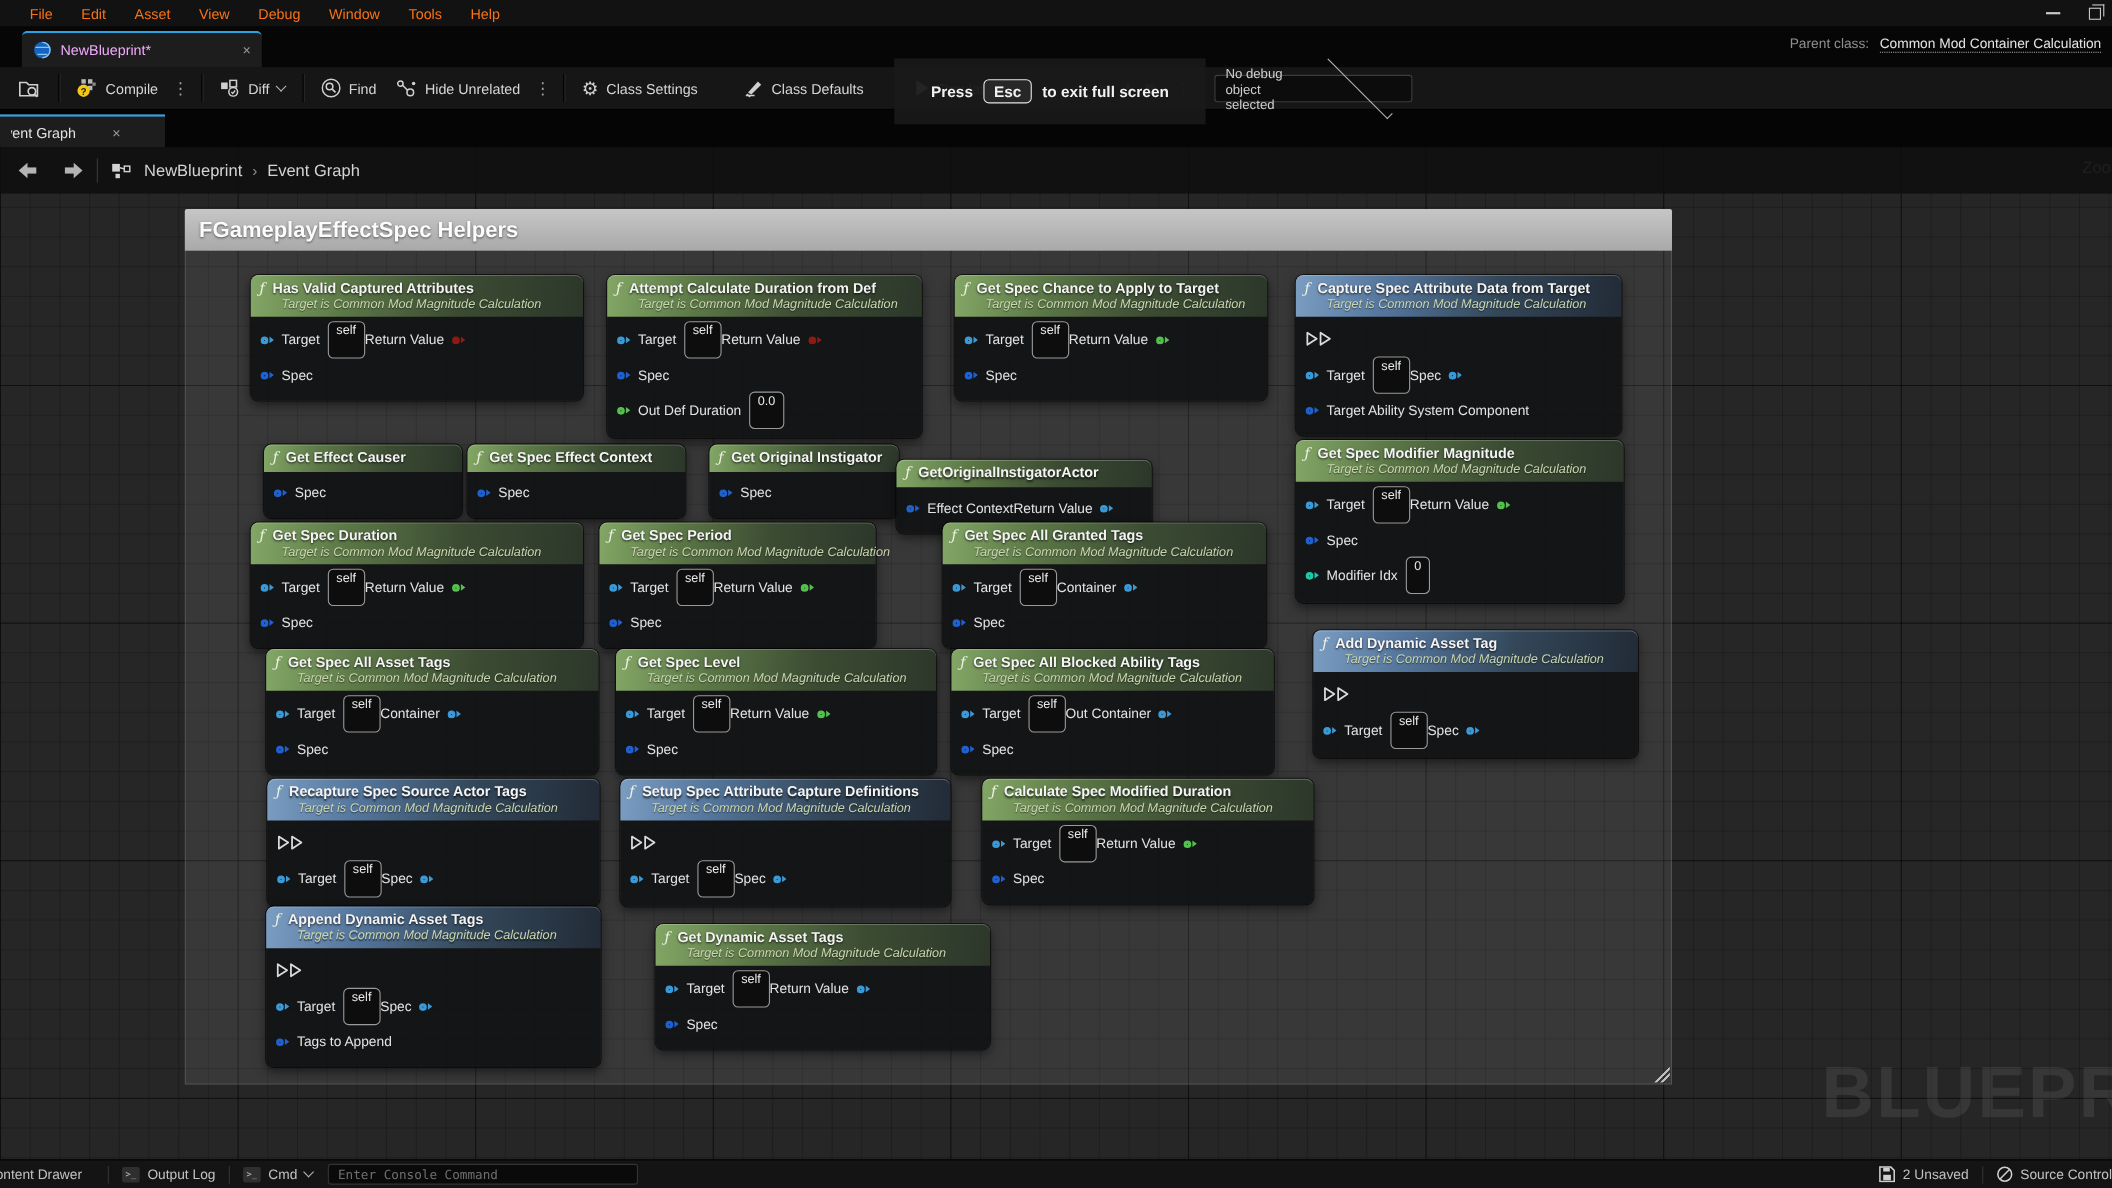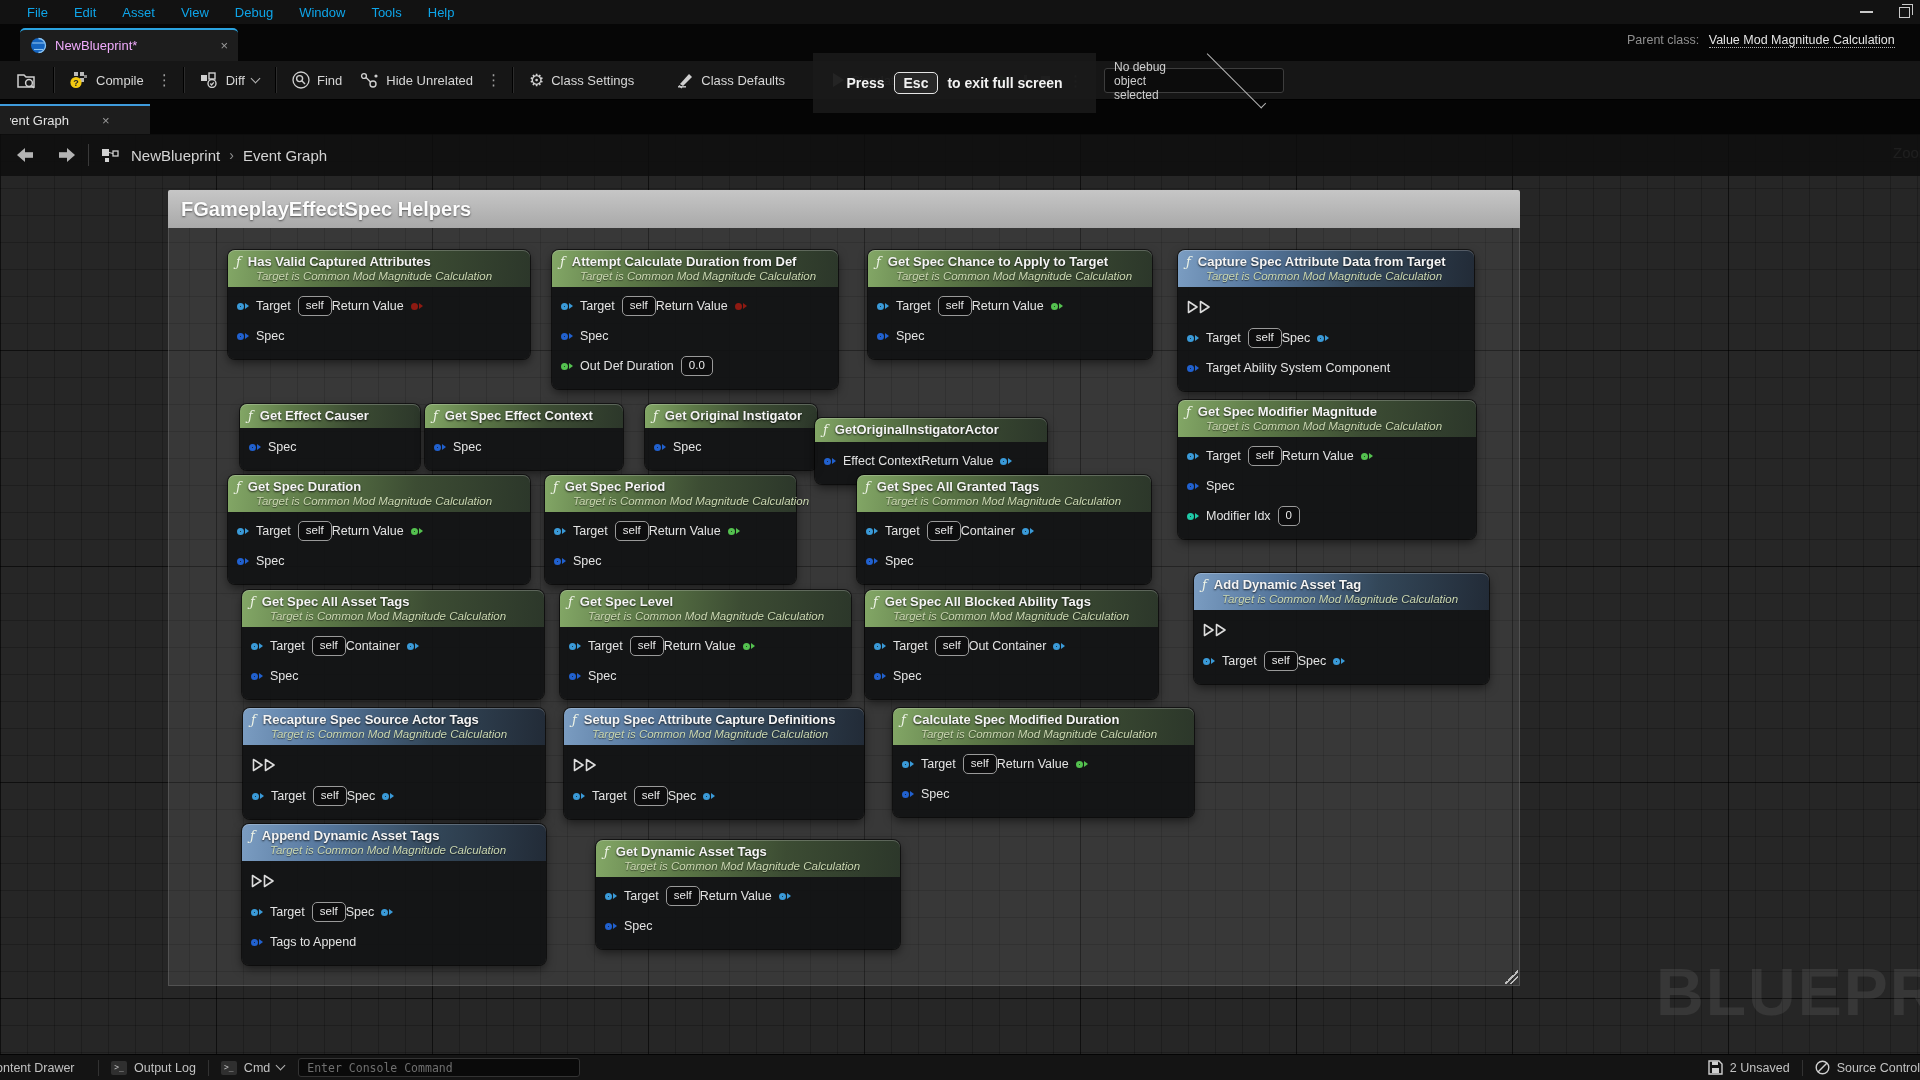--- a/index.html
+++ b/index.html
@@ -2,21 +2,21 @@
 <html style="--c-exec: #dcdcdc; --c-obj: #2161cf; --c-objl: #3a9ad8; --c-float: #54c14f; --c-int: #1fc9a7; --c-bool: #8e1a12; --c-array: #2e72d8;"><head>
 <meta charset="utf-8">
 <style>
   * { margin:0; padding:0; box-sizing:border-box; }
   html,body { width:1920px; height:1080px; overflow:hidden; background:#0c0c0c;
     font-family:"Liberation Sans", sans-serif; color:#d6d6d6; }
 
   
   .menubar { position:absolute; left:0; top:0; width:1920px; height:24px; background:#121212;
     display:flex; align-items:center; padding-left:14px; }
-  .menu-item { font-size:13px; color:#0ea5e9; padding:0 13px; cursor:default; }
+  .menu-item { font-size:13px; color:#f97316; padding:0 13px; cursor:default; }
   .win-controls { position:absolute; right:10px; top:0; height:24px; display:flex; align-items:center; gap:26px; }
   .wc-min { width:13px; height:2px; background:#c9c9c9; }
   .wc-restore { width:11px; height:11px; border:1.5px solid #c9c9c9; position:relative; }
   .wc-restore:before { content:""; position:absolute; left:2px; top:-4px; width:10px; height:10px;
     border:1.5px solid #c9c9c9; border-left:none; border-bottom:none; }
 
   
   .tabrow { position:absolute; left:0; top:24px; width:1920px; height:37px; background:#060606; }
   .doc-tab { position:absolute; left:20px; top:4px; width:218px; height:33px; background:#1d1d1d;
     border-top:2px solid #2aa3e0; border-radius:5px 5px 0 0; display:flex; align-items:center; padding:0 10px; gap:8px; }
@@ -105,21 +105,21 @@
   .pin { display:inline-flex; align-items:center; }
   .pin .dot { width:7px; height:7px; border:3px solid var(--c); border-radius:50%; display:inline-block; }
   .pin .tail { width:0; height:0; border-top:3.5px solid transparent; border-bottom:3.5px solid transparent;
     border-left:4px solid var(--c); margin-left:1px; display:inline-block; }
   .p-object { --c:var(--c-obj); } .p-object-light { --c:var(--c-objl); } .p-float { --c:var(--c-float); }
   .p-int { --c:var(--c-int); } .p-bool { --c:var(--c-bool); } .p-array { --c:var(--c-array); }
   .p-bool .dot { background:var(--c); }
   .agrid { width:12px; height:12px; display:inline-block; background:var(--c-array);
     background-image:repeating-linear-gradient(0deg, transparent 0 3px, #10203d 3px 4.5px),
       repeating-linear-gradient(90deg, transparent 0 3px, #10203d 3px 4.5px); border-radius:1px; }
-  .chip { display:inline-block; border:1px solid #9a9a9a; border-radius:5px; padding:0 7px; height:20px;
+  .chip { display:inline-block; border:1px solid #9a9a9a; border-radius:5px; padding:0 7px; height:34px;
     line-height:17px; font-size:11.5px; color:#e9e9e9; background:rgba(0,0,0,.35); }
   .cbx { width:13px; height:13px; border:1px solid #848484; background:#121212; display:inline-block; border-radius:2px; }
 
   
   .statusbar { position:absolute; left:0; top:1054px; width:1920px; height:26px; background:#141414;
     border-top:1px solid #040404; display:flex; align-items:center; font-size:12.5px; color:#c2c2c2; }
   .sb-clip { overflow:hidden; width:86px; white-space:nowrap; flex:0 0 auto; }
   .sb-clip span { margin-left:-13px; }
   .sb-sep { width:1px; height:16px; background:#323232; margin:0 12px; flex:0 0 auto; }
   .sb-item { display:flex; align-items:center; gap:7px; white-space:nowrap; flex:0 0 auto; }
@@ -157,21 +157,21 @@
       <circle cx="8.5" cy="8.5" r="7.5" fill="#1565c0"></circle>
       <path d="M8.5 1.5 A7 7 0 0 1 8.5 15.5" fill="none" stroke="#8cc4f0" stroke-width="1.3"></path>
       <path d="M2.2 6 L14.8 6" stroke="#8cc4f0" stroke-width="1.1"></path>
       <path d="M4 12.5 L13 12.5" stroke="#8cc4f0" stroke-width="1.1"></path>
     </svg>
     <span class="doc-tab-label">NewBlueprint*</span>
     <span class="tab-close">×</span>
   </div>
   <div class="parent-class">
     <span class="pc-label">Parent class:</span>
-    <span class="pc-value">Value Mod Magnitude Calculation</span>
+    <span class="pc-value">Common Mod Container Calculation</span>
   </div>
 </div>
 
 <div class="toolbar">
   <div class="tbtn">
     <svg width="20" height="17" viewBox="0 0 20 17">
       <path d="M1 3 L7 3 L9 5 L17 5 L17 15 L1 15 Z" fill="none" stroke="#cfcfcf" stroke-width="1.5"></path>
       <circle cx="12" cy="11" r="3.4" fill="none" stroke="#cfcfcf" stroke-width="1.5"></circle>
       <line x1="14.4" y1="13.4" x2="17" y2="16" stroke="#cfcfcf" stroke-width="1.5"></line>
     </svg>

